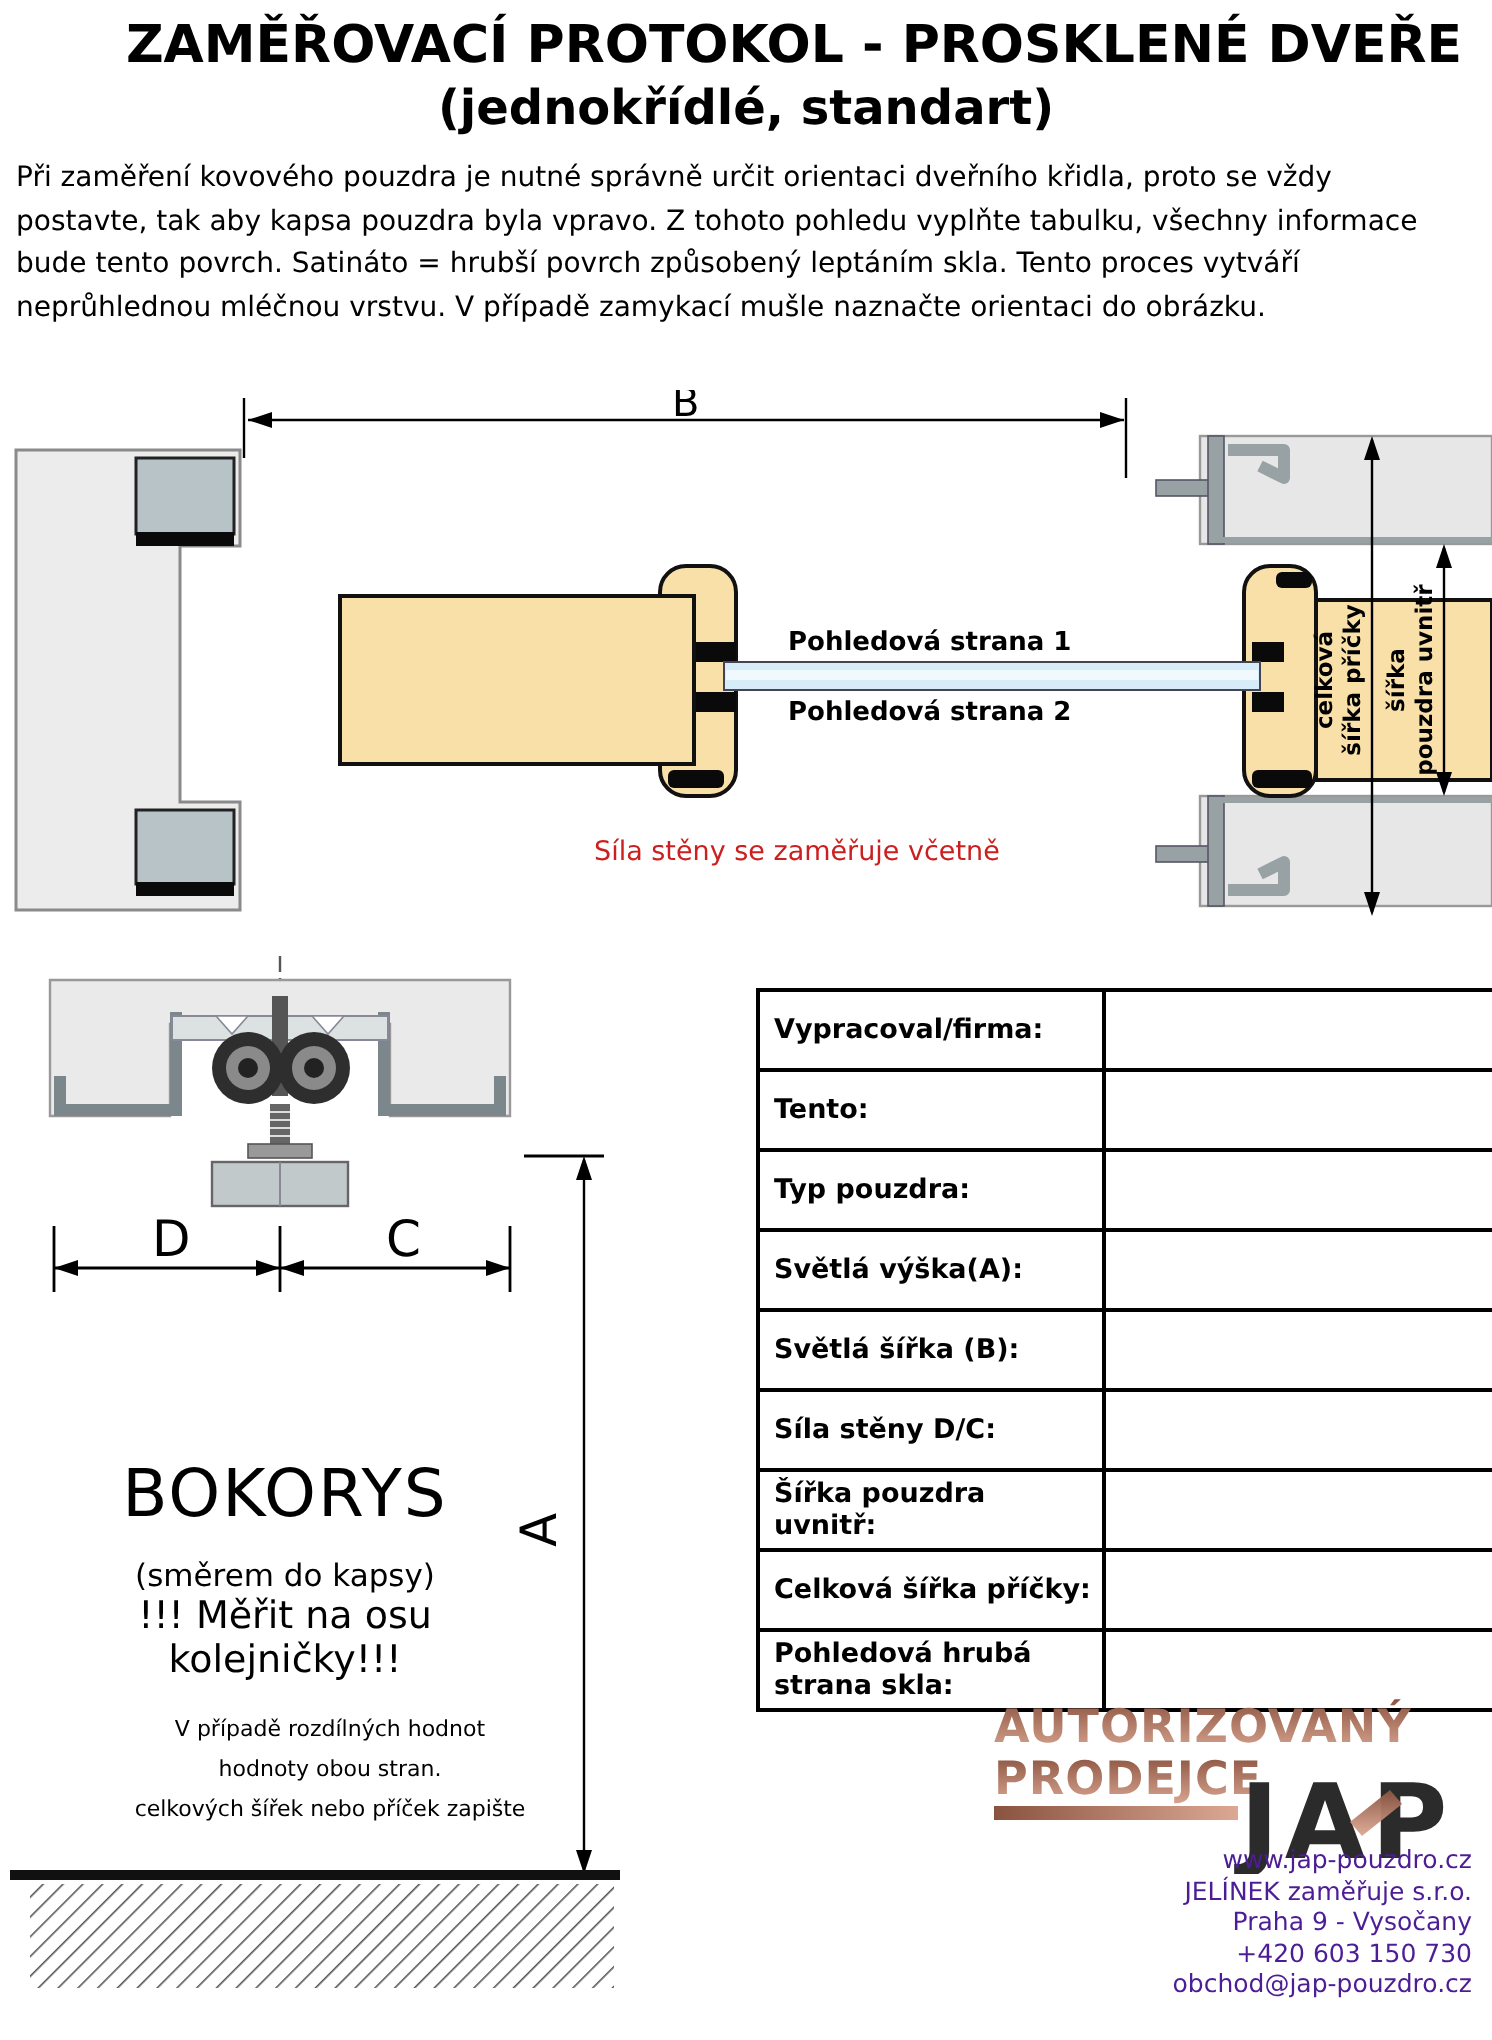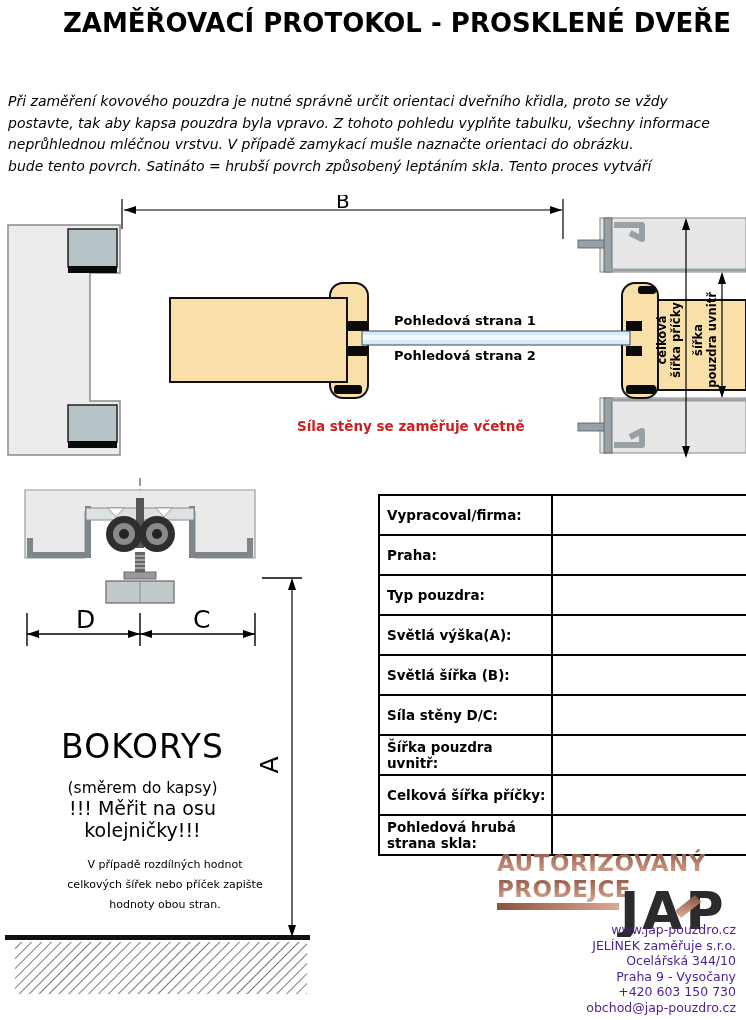--- a/index.html
+++ b/index.html
@@ -1,50 +1,51 @@
 <!DOCTYPE html>
 <html><head>
 <meta charset="utf-8">
 <style>
   html,body{margin:0;padding:0;background:#fff;}
   #page{position:relative;width:746px;height:1020px;background:#fff;overflow:hidden;
         font-family:"DejaVu Sans","Liberation Sans",sans-serif;color:#000;}
   .title{position:absolute;left:0;top:8px;width:746px;text-align:center;font-weight:bold;line-height:1.22;}
   .title .l1{font-size:26px;margin-left:48px;}
   .title .l2{font-size:24px;}
-  .intro{position:absolute;left:8px;top:91px;width:736px;font-size:14px;line-height:21.5px;white-space:nowrap;font-style:italic;}
+  .intro{position:absolute;left:8px;top:79px;width:736px;font-size:14px;line-height:21.5px;white-space:nowrap;}
   svg text{font-family:"DejaVu Sans","Liberation Sans",sans-serif;}
-  .rednote{position:absolute;left:297px;top:417px;font-size:13.5px;line-height:19px;color:#cc2020;font-weight:bold;}
+  .rednote{position:absolute;left:297px;top:417px;font-size:13.5px;line-height:19px;color:#cc2020;}
   .bok-head{position:absolute;left:25px;top:727px;width:235px;text-align:center;}
   .bok-head .h1{font-size:33px;letter-spacing:1px;text-align:center;}
   .bok-head .h2{font-size:15.5px;margin-top:13px;}
   .bok-head .h3{font-size:19px;}
   .bok-note{position:absolute;left:15px;top:827px;width:300px;text-align:center;font-size:11px;line-height:20px;margin-top:28px;}
   table.form{position:absolute;left:378px;top:494px;width:359px;border-collapse:collapse;table-layout:fixed;}
   table.form td{border:2.5px solid #000;height:36px;vertical-align:middle;}
   table.form td.lab{width:160px;font-size:13.5px;font-weight:bold;padding:1px 4px 1px 7px;line-height:16.5px;}
   table.form td.val{width:199px;}
   .contact{position:absolute;left:450px;top:922px;width:286px;text-align:right;
            font-size:12.5px;line-height:15.5px;color:#4c1d95;}
   .abs{position:absolute;}
 </style>
 </head>
 <body>
 
 <div id="page">
 
   <div class="title">
     <div class="l1">ZAMĚŘOVACÍ PROTOKOL - PROSKLENÉ DVEŘE</div>
+    <div class="l2">(jednokřídlé, standart)</div>
   </div>
 
   <div class="intro">
     <div>Při zaměření kovového pouzdra je nutné správně určit orientaci dveřního křidla, proto se vždy</div>
     <div>postavte, tak aby kapsa pouzdra byla vpravo. Z tohoto pohledu vyplňte tabulku, všechny informace</div>
+    <div>bude tento povrch. Satináto = hrubší povrch způsobený leptáním skla. Tento proces vytváří</div>
     <div>neprůhlednou mléčnou vrstvu. V případě zamykací mušle naznačte orientaci do obrázku.</div>
-    <div>bude tento povrch. Satináto = hrubší povrch způsobený leptáním skla. Tento proces vytváří</div>
   </div>
 
   <svg class="abs" style="left:0;top:195px" width="746" height="290" viewBox="0 0 746 290">
 
     <g>
       <line x1="122" y1="4" x2="122" y2="34" stroke="#000" stroke-width="1.2"></line>
       <line x1="563" y1="4" x2="563" y2="44" stroke="#000" stroke-width="1.2"></line>
       <line x1="124" y1="15" x2="562" y2="15" stroke="#000" stroke-width="1.2"></line>
       <polygon points="124,15 136,11 136,19" fill="#000"></polygon>
       <polygon points="562,15 550,11 550,19" fill="#000"></polygon>
@@ -182,32 +183,32 @@
     </g>
   </svg>
 
   <div class="bok-head">
     <div class="h1">BOKORYS</div>
     <div class="h2">(směrem do kapsy)</div>
     <div class="h3">!!! Měřit na osu kolejničky!!!</div>
   </div>
   <div class="bok-note">
     <div>V případě rozdílných hodnot</div>
+    <div>hodnoty obou stran.</div>
     <div>celkových šířek nebo příček zapište</div>
-    <div>hodnoty obou stran.</div>
   </div>
 
   <table class="form">
     <tbody>
       <tr>
           <td class="lab">Vypracoval/firma:</td>
           <td class="val"></td>
         </tr>
       <tr>
-          <td class="lab">Praha:</td>
+          <td class="lab">Tento:</td>
           <td class="val"></td>
         </tr>
       <tr>
           <td class="lab">Typ pouzdra:</td>
           <td class="val"></td>
         </tr>
       <tr>
           <td class="lab">Světlá výška(A):</td>
           <td class="val"></td>
         </tr>
@@ -248,19 +249,18 @@
     <text x="7" y="26" font-size="23" font-weight="bold" letter-spacing="0.5" fill="url(#copperg)">AUTORIZOVANÝ</text>
     <text x="7" y="52" font-size="23" font-weight="bold" letter-spacing="0.5" fill="url(#copperg)">PRODEJCE</text>
     <rect x="7" y="58" width="122" height="7" fill="url(#copperg2)"></rect>
     <text x="130" y="84" font-size="52" font-weight="bold" letter-spacing="3" fill="#2b2b2b">JAP</text>
     <polygon points="185,66 205,50 211,57 191,73" fill="url(#copperg)" opacity="0.95"></polygon>
   </svg>
 
   <div class="contact">
     <div>www.jap-pouzdro.cz</div>
     <div>JELÍNEK zaměřuje s.r.o.</div>
-    <div>Ocelářská 344/10</div>
     <div>Praha 9 - Vysočany</div>
     <div>+420 603 150 730</div>
     <div>obchod@jap-pouzdro.cz</div>
   </div>
 
 </div>
 
 </body></html>

